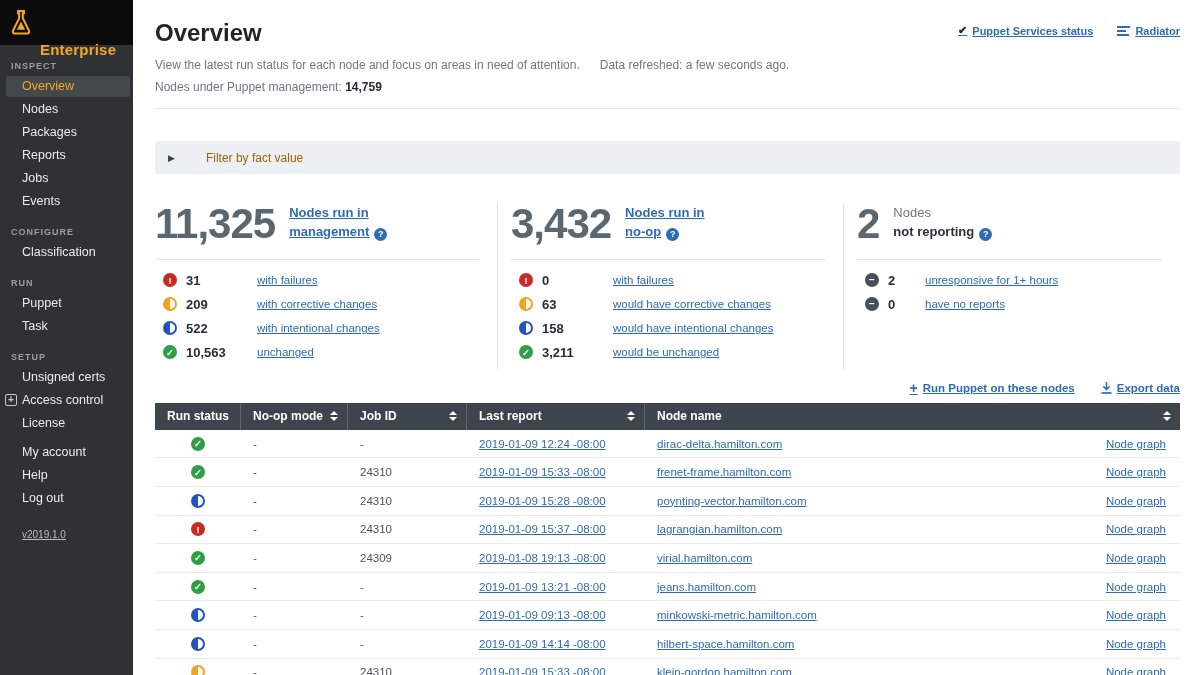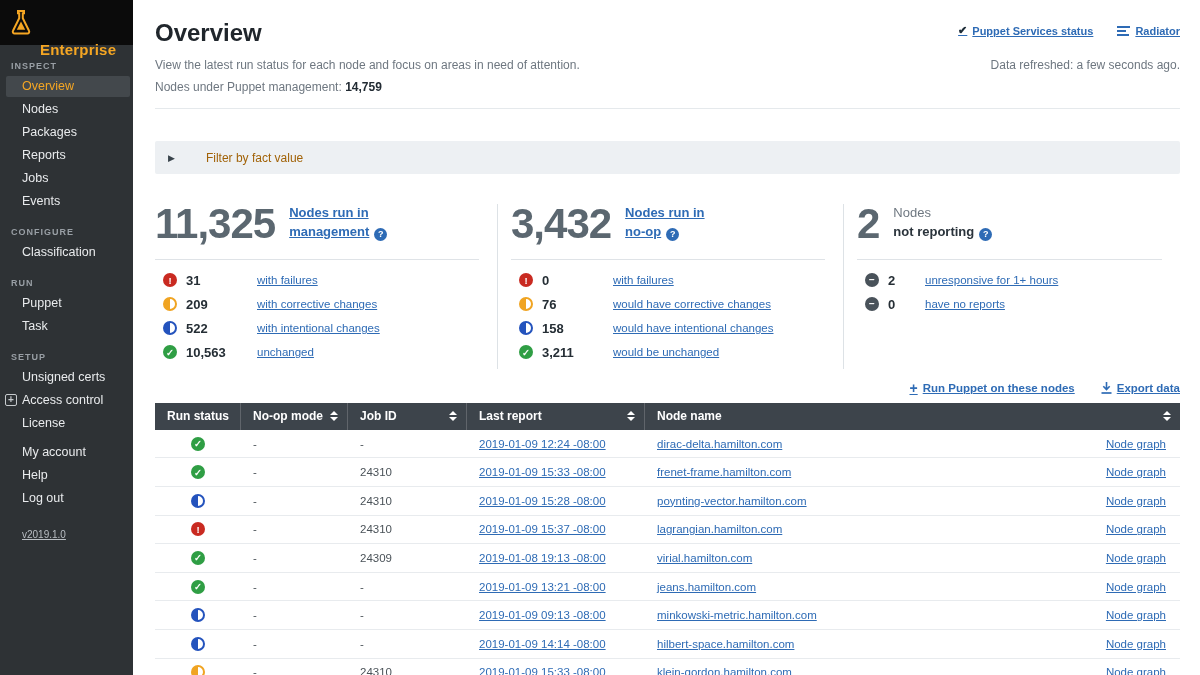--- a/index.html
+++ b/index.html
@@ -29,21 +29,21 @@
   
   .main { flex:1; padding:0 20px 0 22px; background:#fff; }
   .top-row { display:flex; justify-content:space-between; align-items:flex-start; margin-top:19px; }
   .page-title { font-size:24px; font-weight:bold; color:#20262c; margin:0; }
   .top-links { display:flex; gap:24px; margin-top:5px; align-items:center; font-size:11px; }
   .top-link { color:#2e6bb5; text-decoration:underline; display:flex; align-items:center; gap:5px; font-weight:bold; cursor:pointer; }
   .check-glyph { color:#1c2b36; font-size:11px; text-decoration:none; }
   .radiator-glyph { display:flex; flex-direction:column; gap:2px; width:13px; }
   .radiator-glyph i { display:block; height:2px; background:#2e6bb5; }
   .radiator-glyph i:nth-child(1){ width:13px; } .radiator-glyph i:nth-child(2){ width:9px; } .radiator-glyph i:nth-child(3){ width:12px; }
-  .desc-row { display:flex; justify-content:space-between; font-size:12px; color:#6e7780; margin-top:11px; }
+  .desc-row { display:flex; justify-content:flex-start; font-size:12px; color:#6e7780; margin-top:11px;gap:20px; }
   .managed-row { font-size:12px; color:#6e7780; margin-top:8px; }
   .managed-count { color:#222b33; font-weight:bold; }
   .header-divider { border:none; border-top:1px solid #e5e9ec; margin:14px 0 0; }
   .filter-bar { margin-top:32px; background:#edf0f3; height:33px; display:flex; align-items:center; padding-left:13px; gap:9px; border-radius:2px; cursor:pointer; }
   .caret { color:#39434b; font-size:9px; }
   .filter-label { color:#a16207; font-size:12px;margin-left:22px; }
   
   .stats { display:grid; grid-template-columns:342px 346px 1fr; margin-top:30px; }
   .stat-col + .stat-col { border-left:1px solid #dde2e6; padding-left:13px; }
   .stat-head { display:flex; gap:14px; align-items:flex-start; }
@@ -266,21 +266,21 @@
     </div>
     <hr class="stat-divider">
     <div class="stat-rows">
           <div class="stat-row">
     <span class="status-icon failure">!</span>
     <span class="stat-count">0</span>
     <span class="stat-link-sm">with failures</span>
   </div>
           <div class="stat-row">
     <span class="status-icon corrective"></span>
-    <span class="stat-count">76</span>
+    <span class="stat-count">63</span>
     <span class="stat-link-sm">would have corrective changes</span>
   </div>
           <div class="stat-row">
     <span class="status-icon intentional"></span>
     <span class="stat-count">158</span>
     <span class="stat-link-sm">would have intentional changes</span>
   </div>
           <div class="stat-row">
     <span class="status-icon unchanged">✓</span>
     <span class="stat-count">3,211</span>

